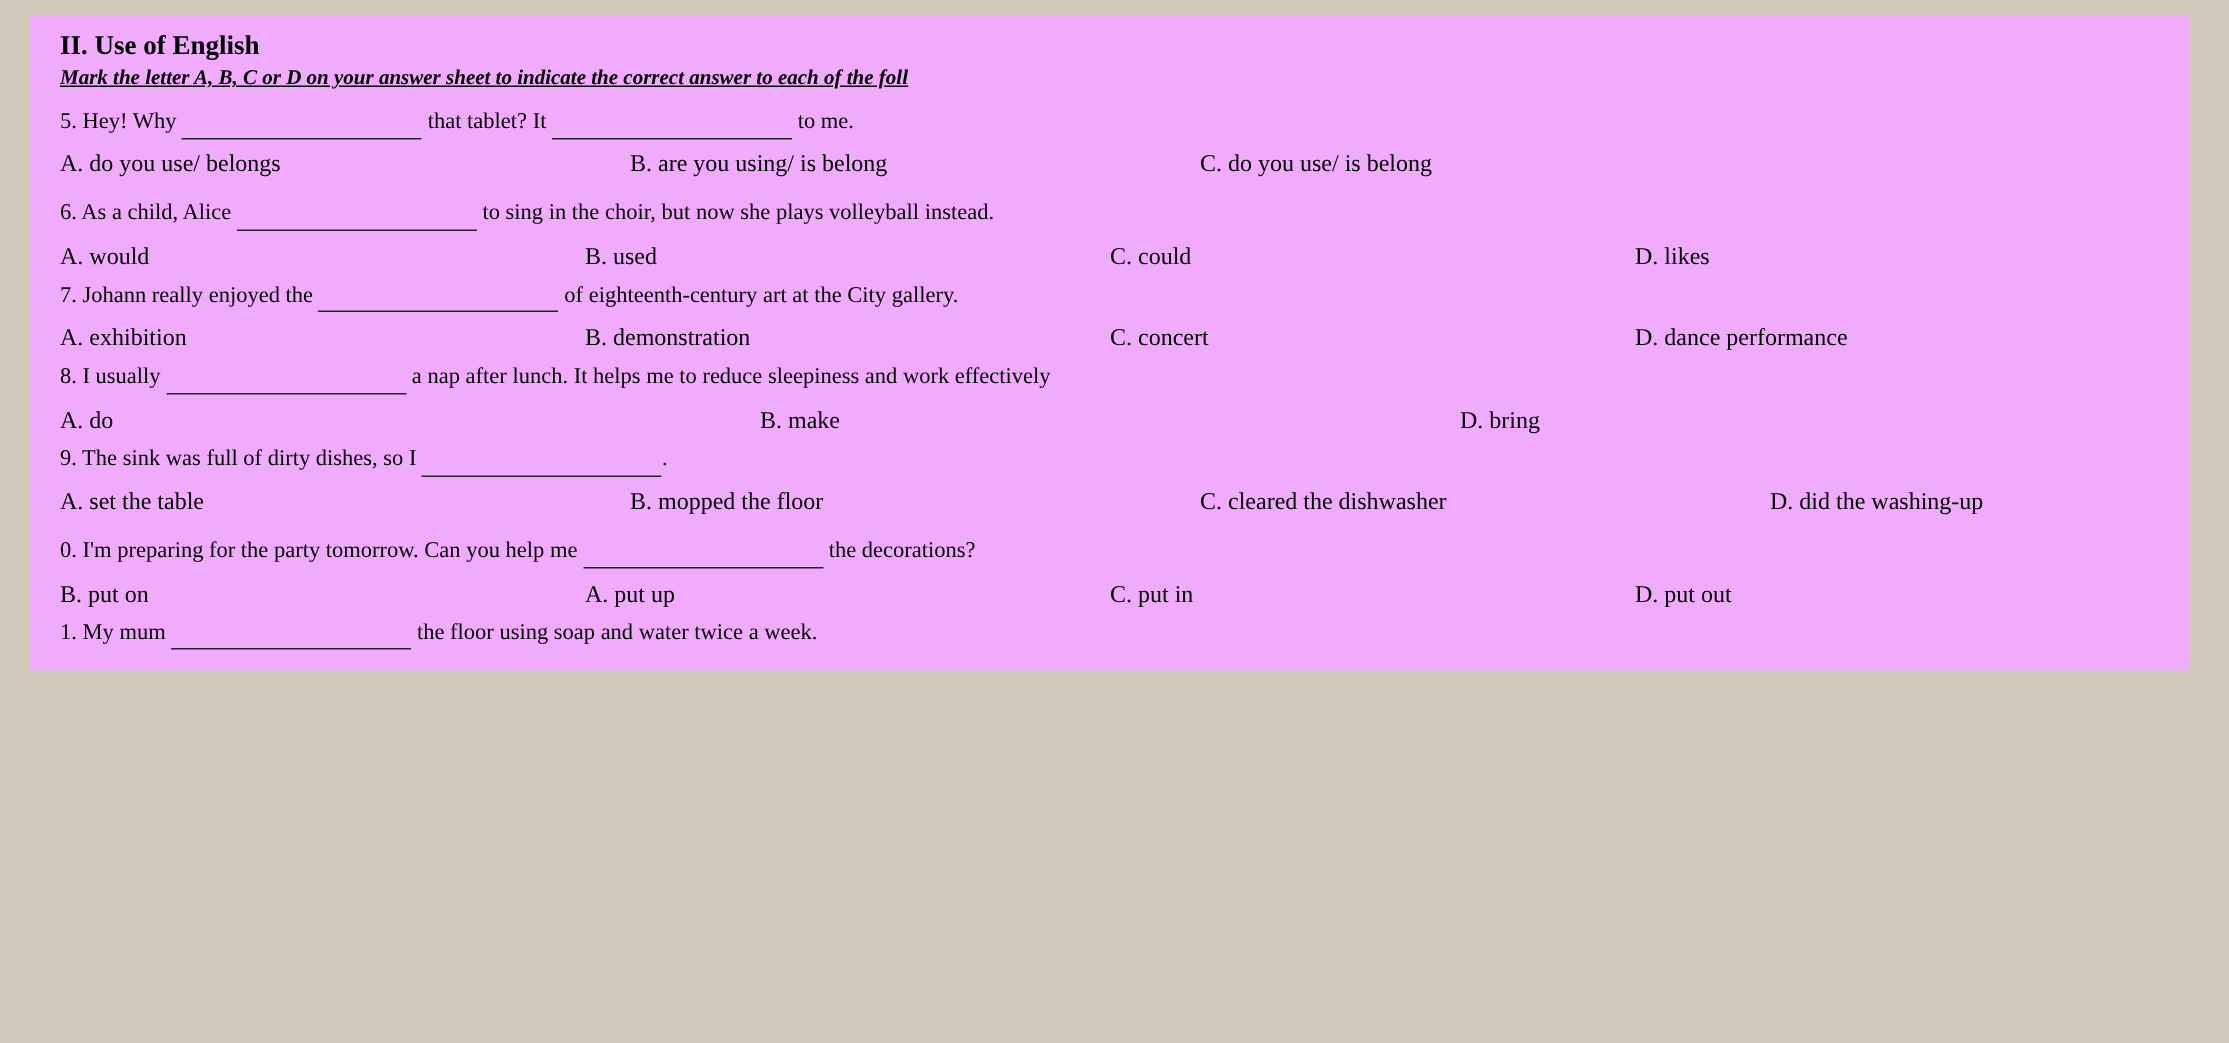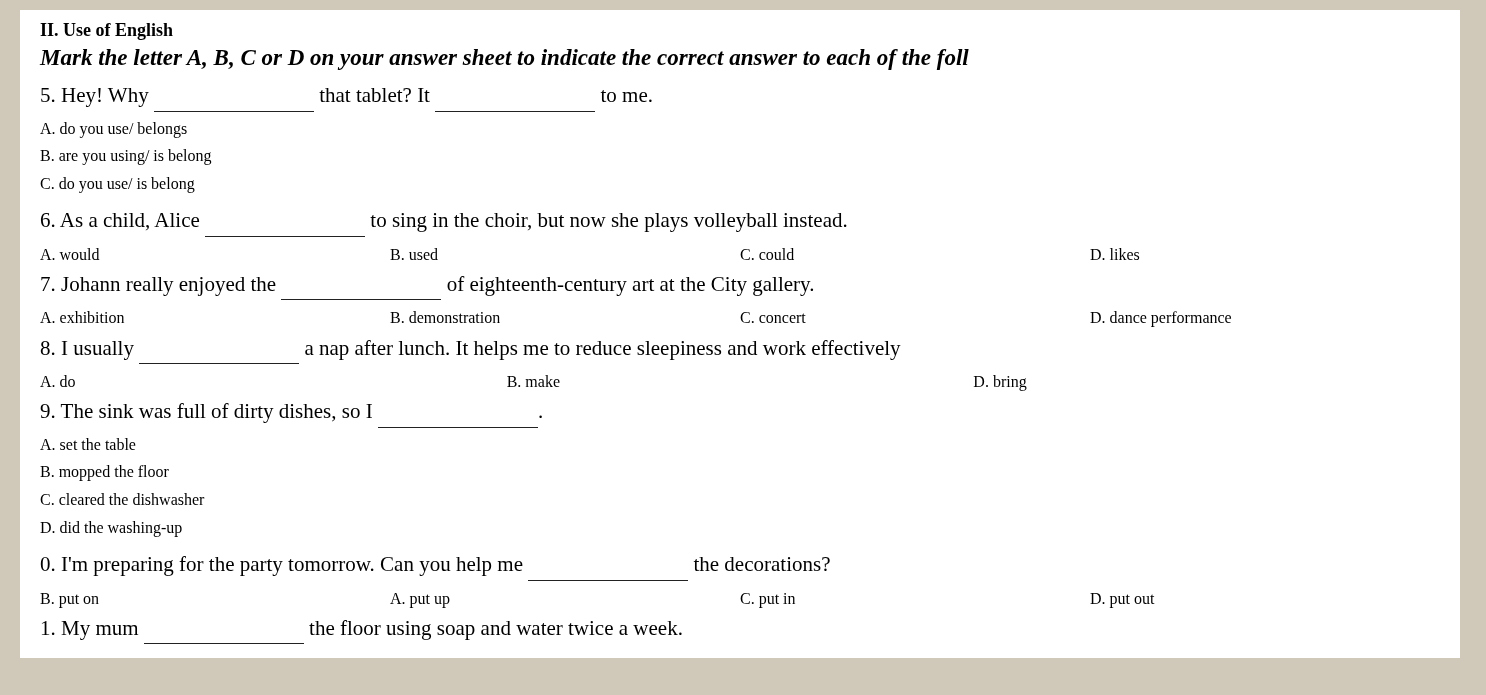--- a/index.html
+++ b/index.html
@@ -13,56 +13,57 @@
       min-height: 695px;
       font-family: 'Times New Roman', Times, serif;
       display: flex;
       align-items: flex-start;
       justify-content: flex-start;
       padding: 10px 20px;
     }
     .content {
       width: 100%;
       max-width: 1440px;
-      background-color: #ffffff;
+      background-color: #f0abfc;
       padding: 10px 20px;
     }
     .section-title {
       font-size: 18px;
       font-weight: bold;
       margin-bottom: 4px;
     }
     .instruction {
-      font-size: 23px;
+      font-size: 14px;
       font-style: italic;
       font-weight: bold;
       margin-bottom: 8px;
+      text-decoration: underline;
     }
     .question {
-      font-size: 21px;
+      font-size: 15px;
       margin-bottom: 4px;
       line-height: 1.5;
     }
     .question-italic {
     }
     .answers {
       font-size: 16px;
       margin-bottom: 8px;
       display: flex;
       flex-wrap: wrap;
       gap: 0;
     }
     .answer {
       min-width: 320px;
       margin-right: 20px;
       line-height: 1.6;
     }
     .answers-2col {
       display: grid;
-      grid-template-columns: 1fr;
+      grid-template-columns: 1fr 1fr 1fr 1fr;
       gap: 2px 40px;
     }
     .col-answers {
       display: flex;
       flex-direction: row;
       gap: 0;
     }
     .answer-cell {
       flex: 1;
       min-width: 280px;

